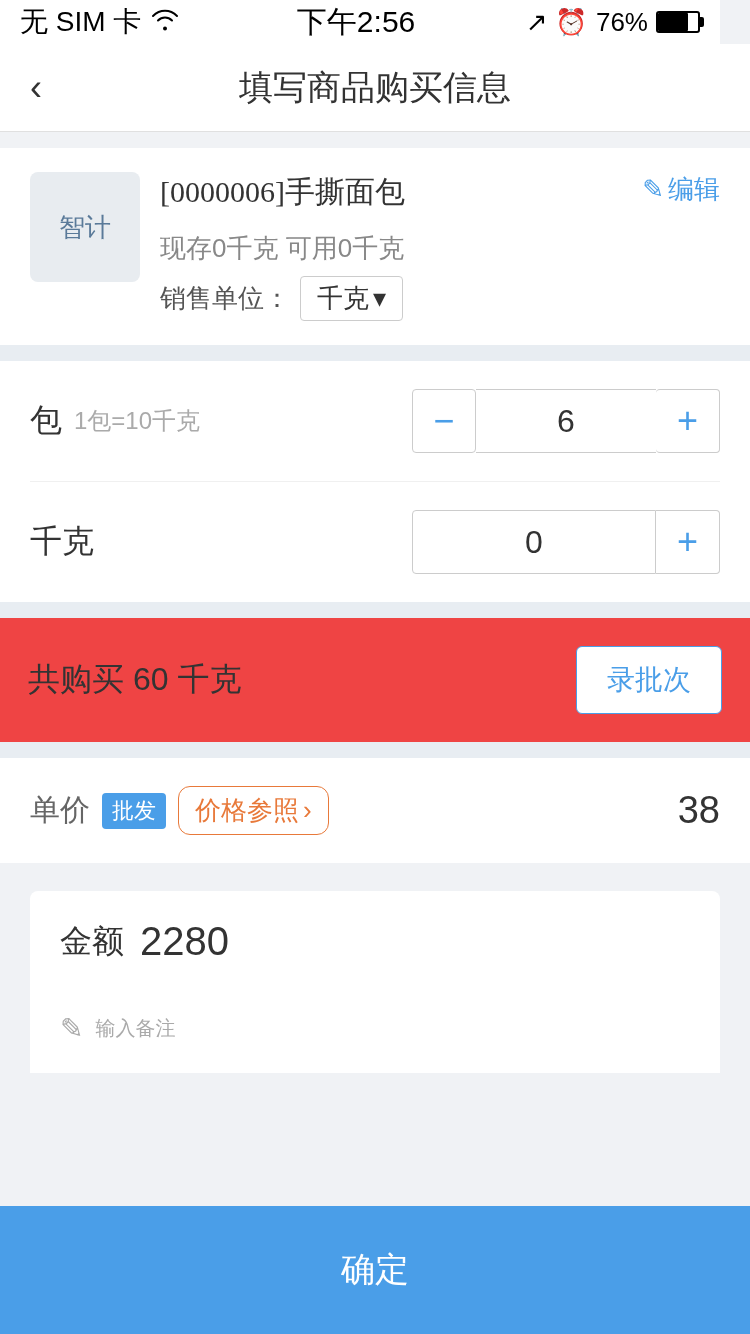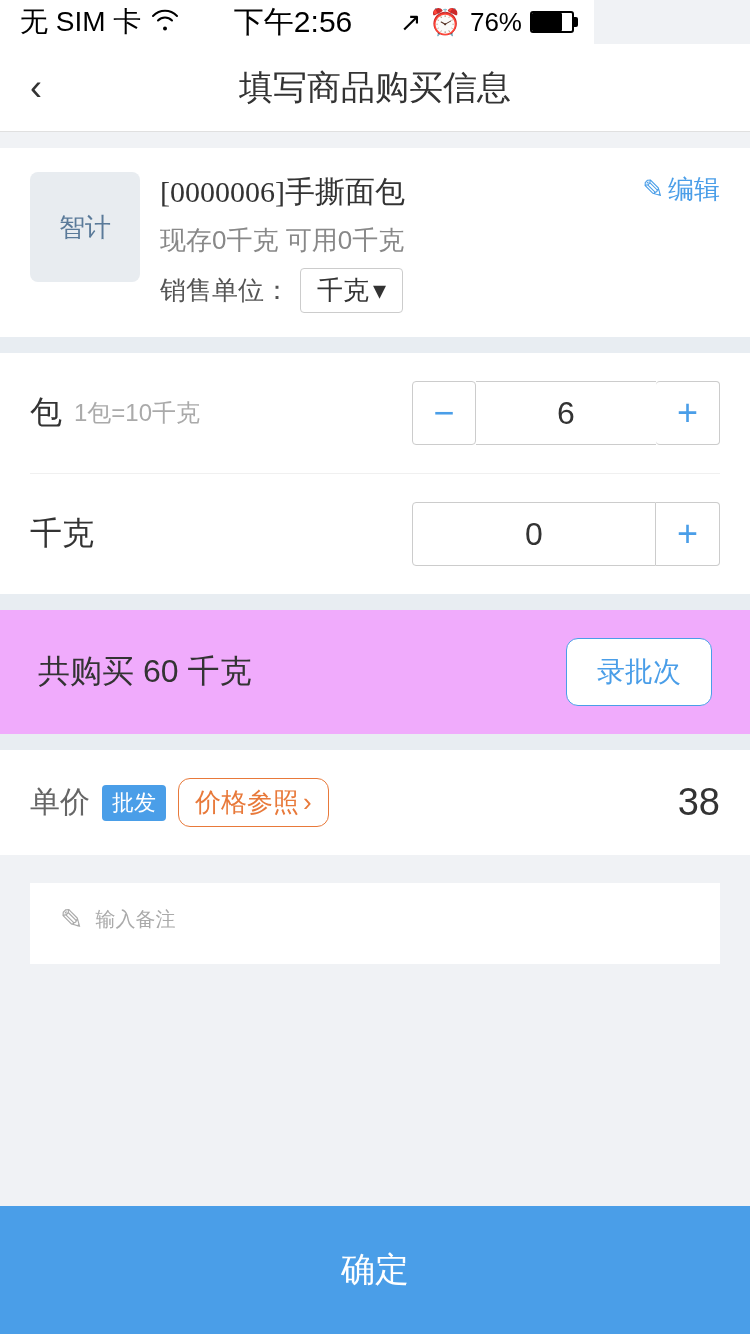--- a/index.html
+++ b/index.html
@@ -8,21 +8,21 @@
       width: 750px;
       min-height: 1334px;
       font-family: -apple-system, "PingFang SC", "Helvetica Neue", sans-serif;
       background: #f0f2f5;
       position: relative;
       overflow-x: hidden;
     }
 
     
     .status-bar {
-      width: 594px;
+      width: 720px;
       height: 44px;
       background: #fff;
       display: flex;
       align-items: center;
       justify-content: space-between;
       padding: 0 20px;
       font-size: 28px;
     }
     .status-left {
       display: flex;
@@ -135,21 +135,21 @@
       color: #4a9ee8;
       display: flex;
       align-items: center;
       gap: 4px;
       cursor: pointer;
       white-space: nowrap;
     }
     .product-stock {
       font-size: 26px;
       color: #888;
-      margin-top: 10px;
+      margin-top: 18px;
     }
     .product-unit-row {
       display: flex;
       align-items: center;
       gap: 10px;
       margin-top: 10px;
       font-size: 26px;
       color: #555;
     }
     .unit-select {
@@ -255,42 +255,42 @@
       color: #4a9ee8;
       display: flex;
       align-items: center;
       justify-content: center;
       cursor: pointer;
       border-radius: 0 4px 4px 0;
     }
 
     
     .total-row {
-      background: #f0abfc;
+      background: #ef4444;
       display: flex;
       align-items: center;
       justify-content: space-between;
-      padding: 28px 38px;
+      padding: 28px 28px;
     }
     .total-text {
       font-size: 32px;
       color: #333;
     }
     .total-text .highlight {
       font-size: 32px;
       color: #333;
       font-weight: 500;
     }
     .batch-btn {
       border: 1.5px solid #4a9ee8;
       color: #4a9ee8;
       background: #fff;
       padding: 14px 30px;
       font-size: 28px;
-      border-radius: 12px;
+      border-radius: 6px;
       cursor: pointer;
     }
 
     
     .price-section {
       background: #fff;
       padding: 28px 30px;
     }
     .price-row {
       display: flex;
@@ -491,20 +491,24 @@
       <div class="price-ref-btn">
         <span>价格参照</span>
         <span>›</span>
       </div>
     </div>
     <div class="price-value">38</div>
   </div>
 </div>
 
 <div class="amount-section">
+  <div class="amount-row">
+    <span class="amount-label">金额</span>
+    <span class="amount-value">2280</span>
+  </div>
   <div class="note-row">
     <span class="pencil-icon">✎</span>
     <span class="note-text">输入备注</span>
   </div>
 </div>
 
 <div style="background:#f0f2f5; height: 300px;"></div>
 
 <div class="confirm-bar">
   <span class="confirm-text">确定</span>

